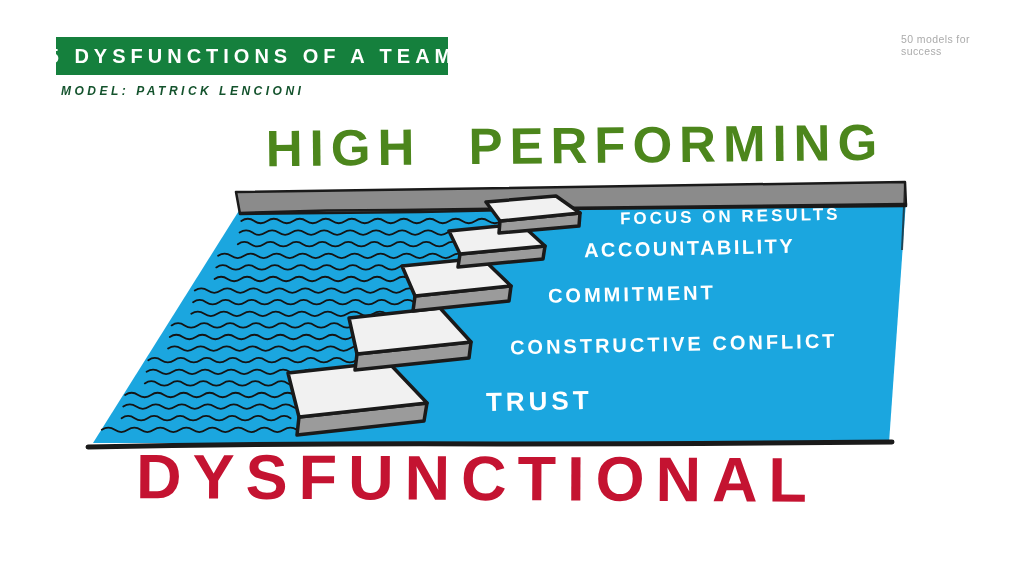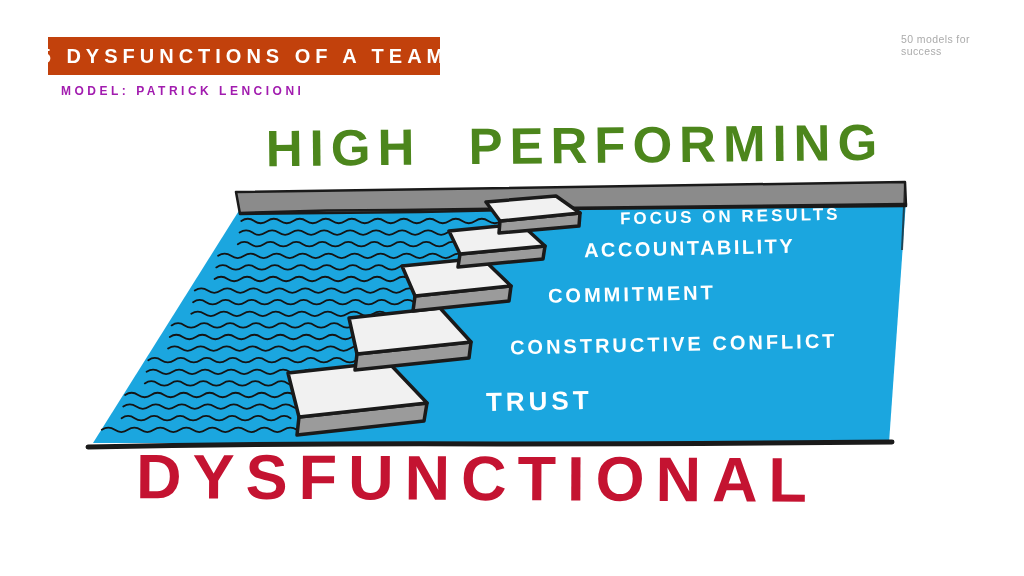--- a/index.html
+++ b/index.html
@@ -2,28 +2,28 @@
 <html><head>
 <meta charset="utf-8">
 <style>
   html,body{margin:0;padding:0;background:#fff;}
   .canvas{
     position:relative;width:1024px;height:576px;background:#ffffff;
     overflow:hidden;font-family:"Liberation Sans", sans-serif;
   }
   
   .banner{
-    position:absolute;left:48px;top:37px;width:392px;height:38px;
-    background:#c2410c;color:#ffffff;display:flex;align-items:center;
+    position:absolute;left:56px;top:37px;width:392px;height:38px;
+    background:#15803d;color:#ffffff;display:flex;align-items:center;
     justify-content:center;font-size:20px;font-weight:700;letter-spacing:5px;
     white-space:nowrap;
   }
   .model-line{
-    position:absolute;left:61px;top:84px;color:#a21caf;font-size:12px;
-    font-weight:700;letter-spacing:3.5px;white-space:nowrap;
+    position:absolute;left:61px;top:84px;color:#14532d;font-size:12px;
+    font-weight:700;letter-spacing:3.5px;white-space:nowrap;font-style:italic;
   }
   .logo{position:absolute;left:872px;top:32px;width:130px;}
   .logo-name{color:#9c9c9c;font-size:34px;font-weight:700;letter-spacing:2px;line-height:34px;}
   .logo-tagline{color:#ababab;font-size:10.5px;letter-spacing:0.4px;margin-top:1px;padding-left:29px;}
   
   .high-performing{
     position:absolute;left:230px;top:116px;width:690px;text-align:center;
     color:#4c861c;font-size:51px;font-weight:700;letter-spacing:7px;
     word-spacing:26px;white-space:nowrap;transform:rotate(-0.6deg);
   }

